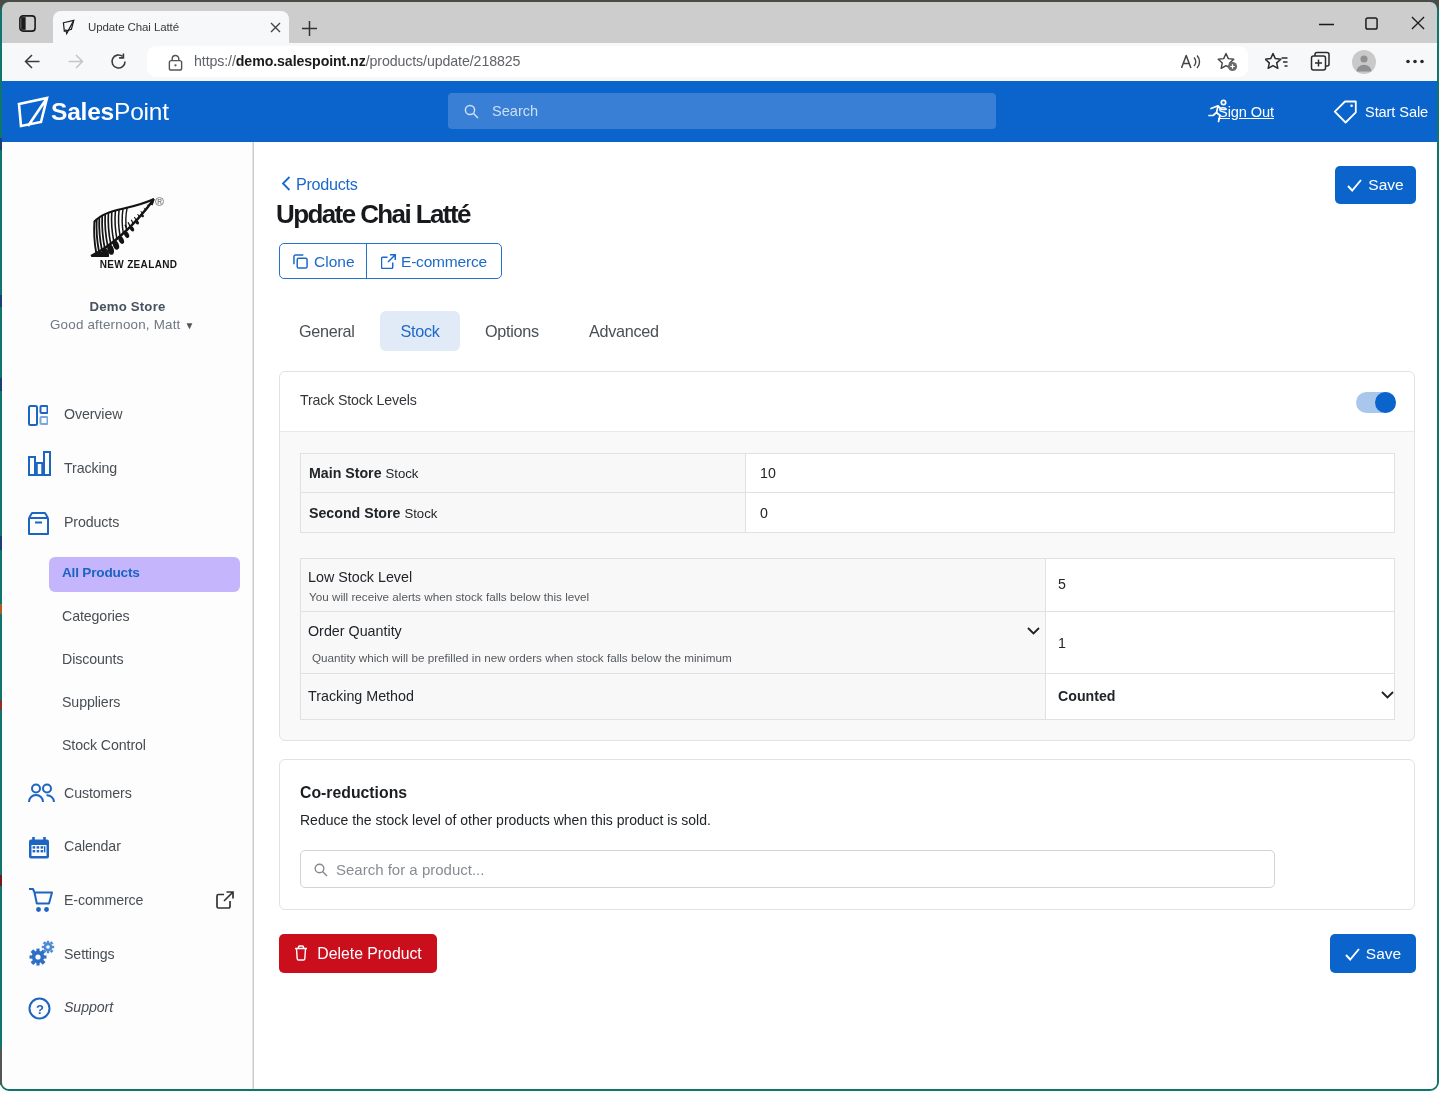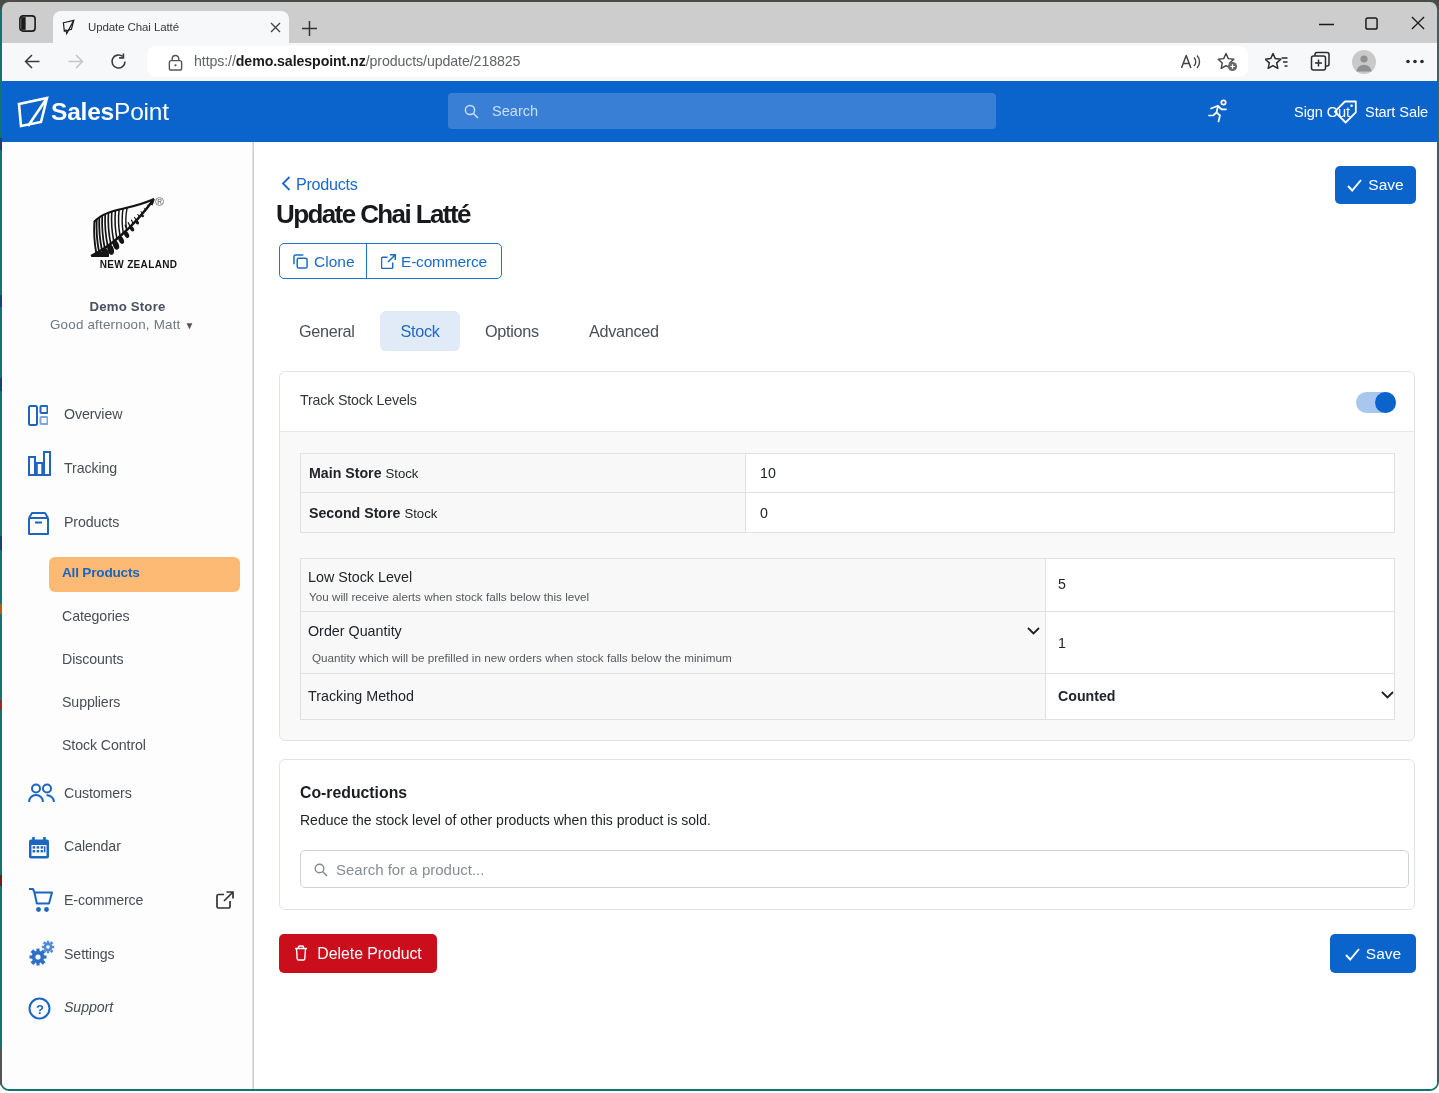--- a/index.html
+++ b/index.html
@@ -19,21 +19,21 @@
   #brand { position:absolute; left:49px; top:96px; color:#fff; font-size:24.5px; font-weight:400; letter-spacing:-0.2px; }
   #brand b { font-weight:700; }
   #searchbox { position:absolute; left:446px; top:91px; width:548px; height:36px; background:#3a7fd6; border-radius:4px;
       color:#cfdff2; font-size:14.6px; line-height:36px; padding-left:44px; }
   .navlink { position:absolute; color:#fff; font-size:14.6px; letter-spacing:-0.1px; white-space:nowrap; }
   #sidebar { position:absolute; left:0; top:140px; width:251px; height:951px; background:#fdfdfd; border-right:1px solid #e4e4e4; }
   #demostore { position:absolute; left:0; top:297px; width:251px; text-align:center; font-size:13.2px; letter-spacing:0.2px; font-weight:700; color:#47525e; }
   #greet { position:absolute; left:48px; top:315px; font-size:13.4px; letter-spacing:0.2px; color:#6e7883; white-space:nowrap; }
   .navitem { position:absolute; left:62px; font-size:14.2px; font-weight:400; letter-spacing:-0.1px; color:#484e54; }
   .icon { position:absolute; left:26px; }
-  #allprod { position:absolute; left:47px; top:555px; width:191px; height:35px; background:#fdba74; border-radius:6px;
+  #allprod { position:absolute; left:47px; top:555px; width:191px; height:35px; background:#c4b5fd; border-radius:6px;
        color:#1b64c1; font-size:13.6px; font-weight:600; letter-spacing:-0.2px; line-height:31px; padding-left:13px; }
   #content { position:absolute; left:252px; top:140px; width:1185px; height:951px; background:#fff; }
   .blue { color:#1b6ac9; }
   .btn { position:absolute; border-radius:5px; color:#fff; font-size:15.5px; text-align:center; }
   .tbl { position:absolute; border:1px solid #dee2e6; background:#fff; }
   .tbl .lbl { position:absolute; left:0; top:0; height:100%; background:#f8f8f9; border-right:1px solid #dee2e6; }
   .rowline { position:absolute; left:0; width:100%; border-top:1px solid #dee2e6; }
   .corner { position:absolute; width:10px; height:10px; top:0; }
 </style>
 </head>
@@ -122,21 +122,21 @@
   <div id="brand"><b>Sales</b>Point</div>
   <div id="searchbox">Search</div>
   <svg class="abs" style="left:462px; top:102px;" width="15" height="15" viewBox="0 0 15 15">
     <circle cx="6" cy="6" r="4.6" fill="none" stroke="#cfdff2" stroke-width="1.5"></circle>
     <path d="M9.5 9.5 L14 14" stroke="#cfdff2" stroke-width="1.5"></path>
   </svg>
   <svg class="abs" style="left:1206px; top:97px;" width="22" height="24" viewBox="0 0 22 24">
     <circle cx="15.5" cy="3.5" r="2.2" fill="none" stroke="#fff" stroke-width="1.7"></circle>
     <path d="M3 9.5 L10 6.8 L13.5 10.3 L18 10.3 M10 7.2 L8.5 13.5 L12 16.5 L10.5 22.5 M8.5 13.5 L5 16.5 L1 16.5" fill="none" stroke="#fff" stroke-width="1.7" stroke-linejoin="round" stroke-linecap="round"></path>
   </svg>
-  <div class="navlink" style="left:1292px; top:102px;">Sign Out</div>
+  <div class="navlink" style="left:1216px; top:102px;text-decoration:underline;">Sign Out</div>
   <svg class="abs" style="left:1331px; top:98px;" width="25" height="25" viewBox="0 0 25 25">
     <path d="M12 1.5 L22.8 1.5 L22.8 12.3 L12.6 22.5 L1.8 11.7 Z" fill="none" stroke="#fff" stroke-width="1.8" stroke-linejoin="round"></path>
     <circle cx="18.6" cy="5.7" r="1.3" fill="#fff"></circle>
   </svg>
   <div class="navlink" style="left:1363px; top:102px;">Start Sale</div>
   <div id="navshadow"></div>
 
   <div id="sidebar"></div>
   <svg class="abs" style="left:88px; top:196px;" width="67" height="59" viewBox="0 0 67 59">
 <path d="M1.0 58.0 C 18.0 50.0 42.0 31.0 64.0 1.0" fill="none" stroke="#141414" stroke-width="2.4"></path>
@@ -334,21 +334,21 @@
       <div style="position:absolute; left:757px; top:129px; font-size:14.2px; color:#212529;font-weight:bold;">Counted</div>
       <svg style="position:absolute; left:1080px; top:132px;" width="13" height="8" viewBox="0 0 13 8">
           <path d="M1 1 L6.5 6.5 L12 1" fill="none" stroke="#222" stroke-width="1.8"></path>
         </svg>
     </div>
   </div>
 
   <div class="abs" style="left:277px; top:757px; width:1136px; height:151px; border:1px solid #dfe3e8; border-radius:6px; background:#fff;">
     <div style="position:absolute; left:20px; top:24px; font-size:15.8px; font-weight:700; color:#1b1e21;">Co-reductions</div>
     <div style="position:absolute; left:20px; top:52px; font-size:14px; color:#212529;">Reduce the stock level of other products when this product is sold.</div>
-    <div style="position:absolute; left:20px; top:90px; width:1109px; height:38px; border:1px solid #ced4da; border-radius:5px; background:#fff;">
+    <div style="position:absolute; left:20px; top:90px; width:975px; height:38px; border:1px solid #ced4da; border-radius:5px; background:#fff;">
       <svg style="position:absolute; left:13px; top:12px;" width="14" height="14" viewBox="0 0 14 14">
         <circle cx="5.5" cy="5.5" r="4.3" fill="none" stroke="#83898f" stroke-width="1.4"></circle>
         <path d="M8.8 8.8 L13 13" stroke="#83898f" stroke-width="1.4"></path>
       </svg>
       <div style="position:absolute; left:35px; top:10px; font-size:15px; color:#878d93;">Search for a product...</div>
     </div>
   </div>
 
   <div class="btn" style="left:277px; top:932px; width:158px; height:39px; background:#ca0e1c; line-height:39px;">
     <svg style="vertical-align:-2px; margin-right:9px;" width="14" height="16" viewBox="0 0 14 16">

